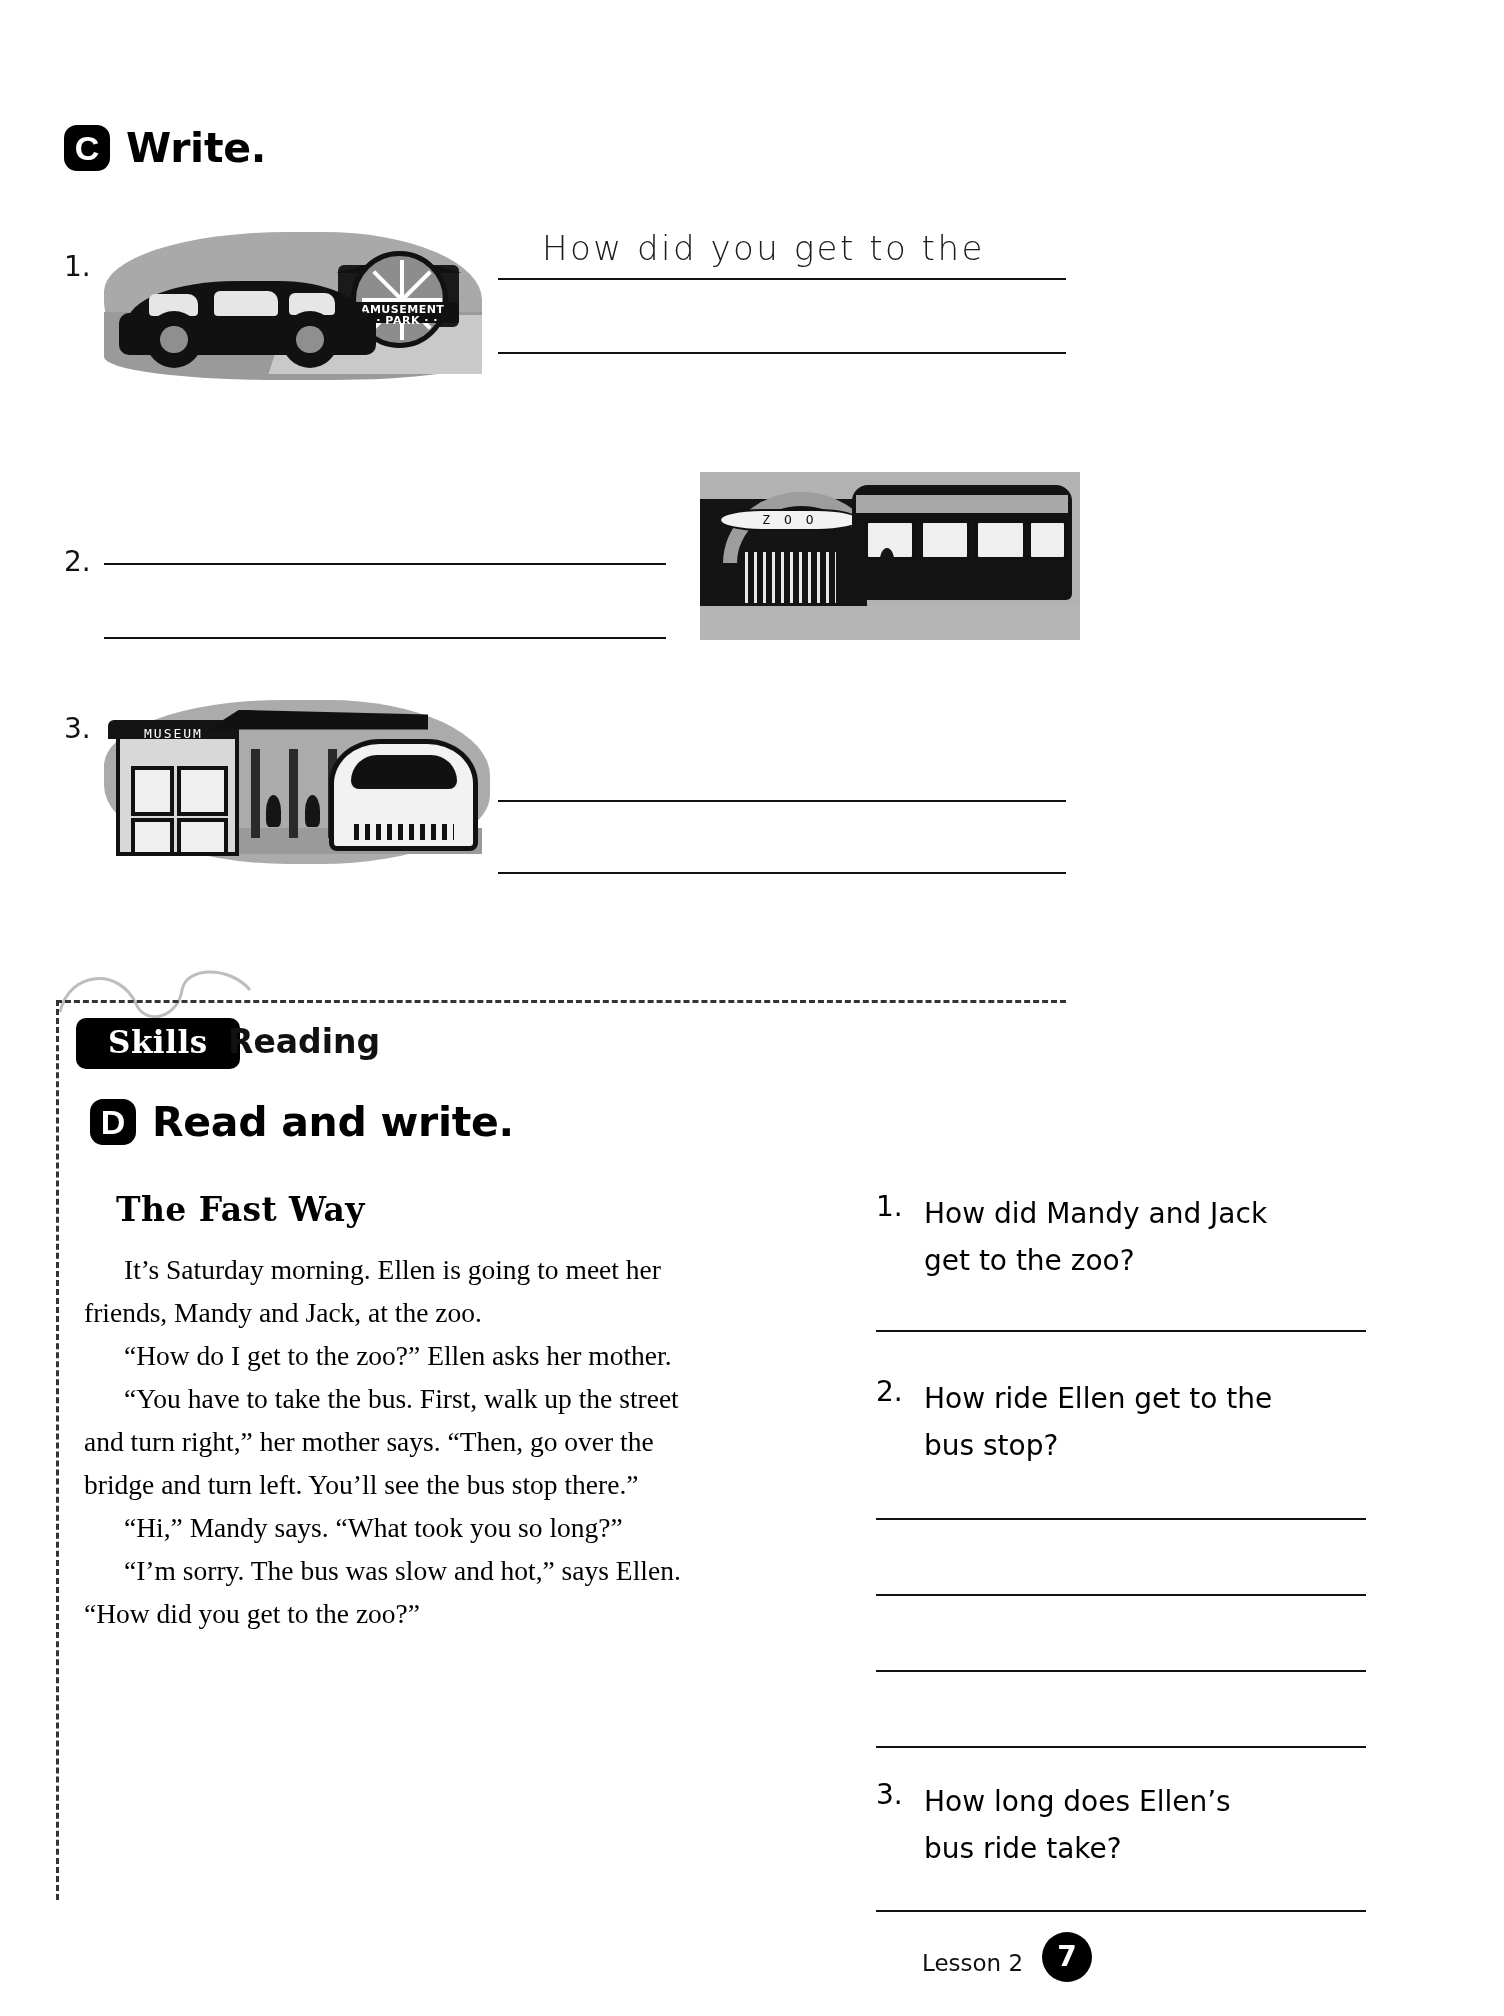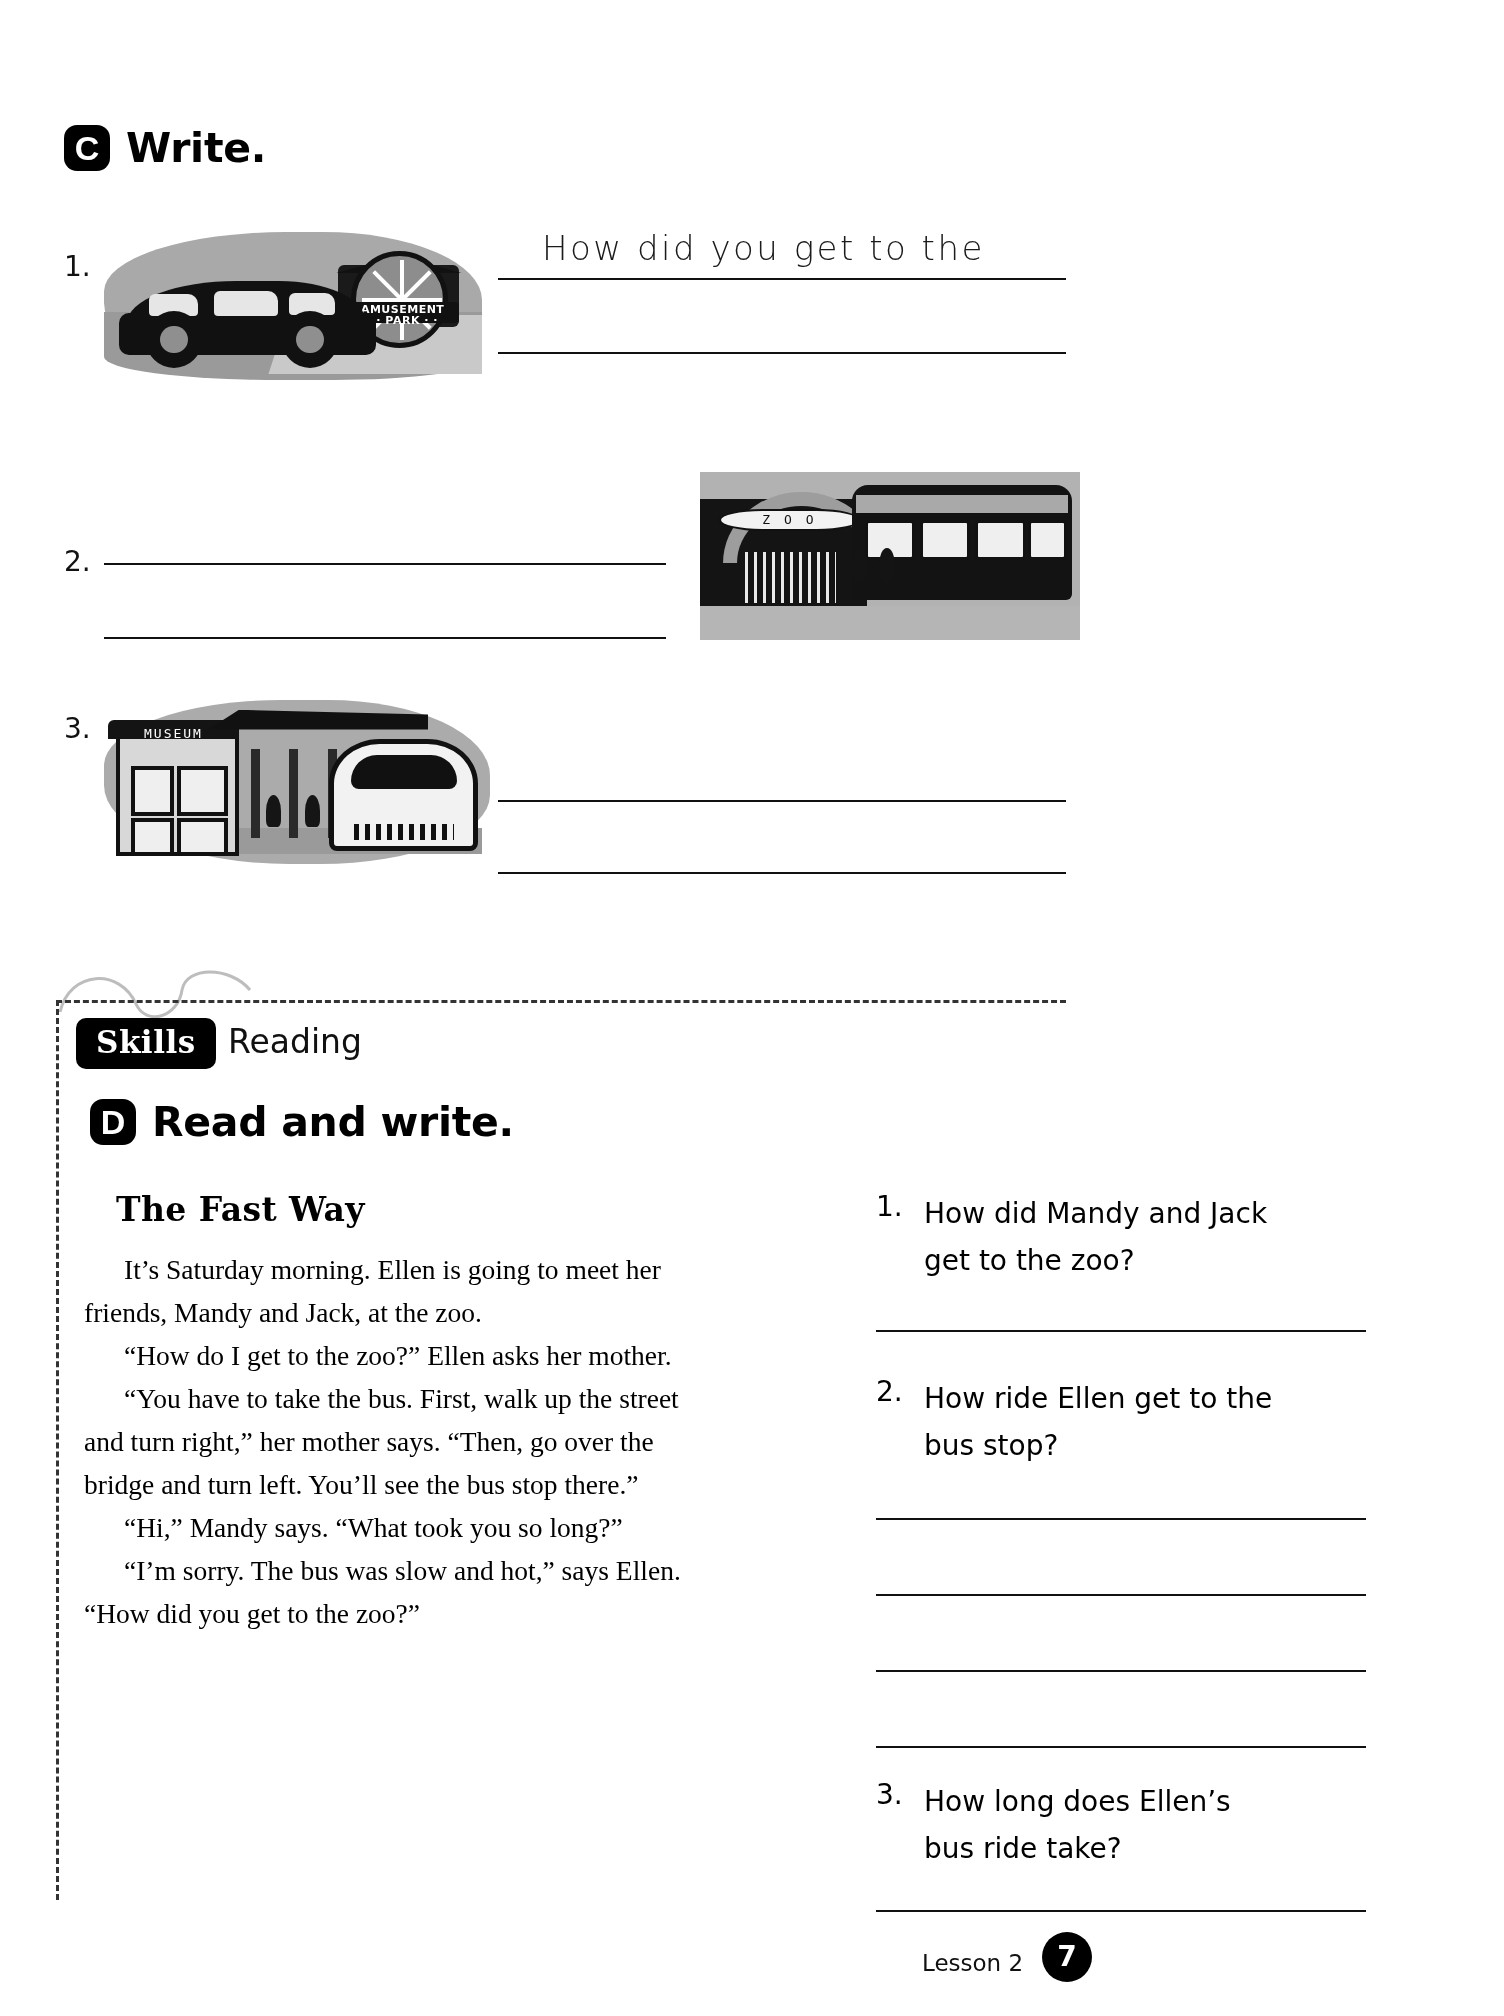--- a/index.html
+++ b/index.html
@@ -150,21 +150,21 @@
     position:absolute;border-left:3px dashed #333;
   }
   .dash-h{
     position:absolute;border-top:3px dashed #333;
   }
   .swirl{position:absolute;}
 
   
   .skills-badge{
     position:absolute;background:#000;color:#fff;
-    border-radius:10px;padding:6px 20px 9px;
+    border-radius:10px;padding:6px 32px 9px;
     font-family:"DejaVu Serif",serif;font-weight:bold;
     font-size:31px;letter-spacing:0.5px;
   }
   .skills-label{
     position:absolute;font-size:33px;
     font-family:"DejaVu Sans",sans-serif;color:#111;
   }
 
   
   .story-title{
@@ -315,21 +315,21 @@
   <div class="rule abs" style="left:498px;top:800px;width:568px;"></div>
   <div class="rule abs" style="left:498px;top:872px;width:568px;"></div>
 
   <svg class="swirl" style="left:50px;top:960px;" width="240" height="60" viewBox="0 0 240 60">
     <path d="M10 52 C 20 10, 70 8, 86 44 C 96 66, 128 58, 132 30 C 136 6, 180 6, 200 30" fill="none" stroke="#bdbdbd" stroke-width="3"></path>
   </svg>
   <div class="dash-h" style="left:56px;top:1000px;width:1010px;"></div>
   <div class="dash-v" style="left:56px;top:1000px;height:900px;"></div>
 
   <div class="skills-badge" style="left:76px;top:1018px;">Skills</div>
-  <div class="skills-label" style="left:228px;top:1022px;">Reading</div>
+  <div class="skills-label" style="left:228px;top:1022px;font-weight:bold;">Reading</div>
 
   <div class="sec-head" style="left:90px;top:1098px;">
     <span class="badge-letter">D</span>
     <span class="title">Read and write.</span>
   </div>
 
   <div class="story-title" style="left:86px;top:1190px;margin-left:30px;">The Fast Way</div>
 
   <div class="story" style="left:84px;top:1248px;">
     <p>It’s Saturday morning. Ellen is going to meet her friends, Mandy and Jack, at the zoo.</p>

